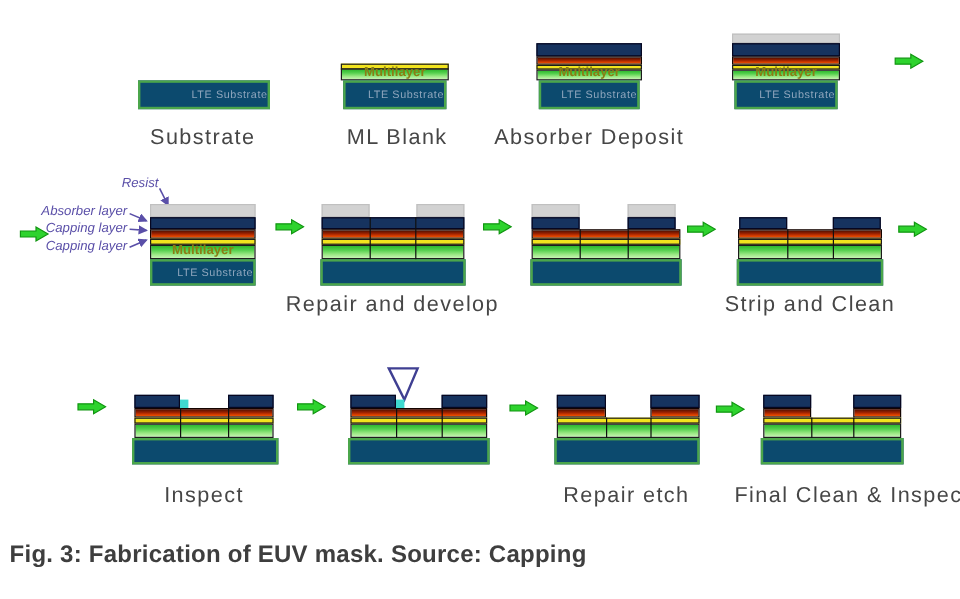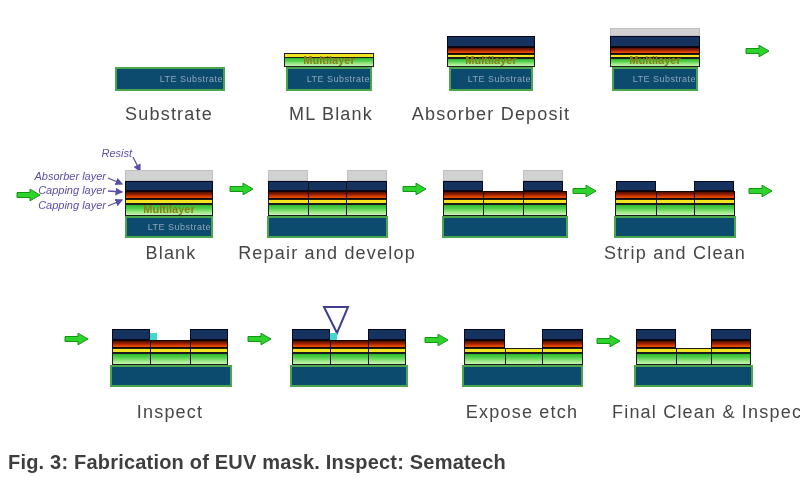--- a/index.html
+++ b/index.html
@@ -90,21 +90,20 @@
   <div class="layer res" style="left:125px;top:170px;width:88px;height:11px;"></div>
   <div class="layer nav" style="left:125px;top:181px;width:88px;height:10px;"></div>
   <div class="layer buf" style="left:125px;top:191px;width:88px;height:8px;"></div>
   <div class="layer cap" style="left:125px;top:199px;width:88px;height:5px;"></div>
   <div class="layer ml" style="left:125px;top:204px;width:88px;height:12px;">
     <span>Multilayer</span>
   </div>
   <div class="layer sub" style="left:125px;top:216px;width:88px;height:22px;">
     <span>LTE Substrate</span>
   </div>
-  <div class="steplabel" style="left:91px;top:243px;width:160px;">Blank</div>
 
   <svg class="abs" style="left:229px;top:182px;" width="25" height="14" viewBox="0 0 25 14">
     <path d="M1 4.5 H14 V1.2 L24 7 L14 12.8 V9.5 H1 Z" fill="#2ed32e" stroke="#119611" stroke-width="1"></path>
   </svg>
 
   <div class="layer res" style="left:268px;top:170px;width:40px;height:11px;"></div>
   <div class="layer res" style="left:347px;top:170px;width:40px;height:11px;"></div>
   <div class="layer nav" style="left:268px;top:181px;width:119px;height:10px;"></div>
   <div class="layer buf" style="left:268px;top:191px;width:119px;height:8px;"></div>
   <div class="layer cap" style="left:268px;top:199px;width:119px;height:5px;"></div>
@@ -185,32 +184,32 @@
 
   <div class="layer nav" style="left:464px;top:329px;width:41px;height:11px;"></div>
   <div class="layer nav" style="left:542px;top:329px;width:41px;height:11px;"></div>
   <div class="layer buf" style="left:464px;top:340px;width:41px;height:8px;"></div>
   <div class="layer buf" style="left:542px;top:340px;width:41px;height:8px;"></div>
   <div class="layer cap" style="left:464px;top:348px;width:119px;height:5px;"></div>
   <div class="layer ml" style="left:464px;top:353px;width:119px;height:12px;"></div>
   <div class="layer sub" style="left:462px;top:365px;width:121px;height:22px;"></div>
   <div class="divider" style="left:505px;top:348px;height:17px;"></div>
   <div class="divider" style="left:542px;top:348px;height:17px;"></div>
-  <div class="steplabel" style="left:442px;top:402px;width:160px;">Expose etch</div>
+  <div class="steplabel" style="left:442px;top:402px;width:160px;">Repair etch</div>
 
   <svg class="abs" style="left:596px;top:334px;" width="25" height="14" viewBox="0 0 25 14">
     <path d="M1 4.5 H14 V1.2 L24 7 L14 12.8 V9.5 H1 Z" fill="#2ed32e" stroke="#119611" stroke-width="1"></path>
   </svg>
 
   <div class="layer nav" style="left:636px;top:329px;width:40px;height:11px;"></div>
   <div class="layer nav" style="left:711px;top:329px;width:40px;height:11px;"></div>
   <div class="layer buf" style="left:636px;top:340px;width:40px;height:8px;"></div>
   <div class="layer buf" style="left:711px;top:340px;width:40px;height:8px;"></div>
   <div class="layer cap" style="left:636px;top:348px;width:115px;height:5px;"></div>
   <div class="layer ml" style="left:636px;top:353px;width:115px;height:12px;"></div>
   <div class="layer sub" style="left:634px;top:365px;width:119px;height:22px;"></div>
   <div class="divider" style="left:676px;top:348px;height:17px;"></div>
   <div class="divider" style="left:711px;top:348px;height:17px;"></div>
   <div class="steplabel" style="left:612px;top:402px;text-align:left;">Final Clean &amp; Inspect</div>
 
-  <div class="caption" style="left:8px;top:451px;">Fig. 3: Fabrication of EUV mask. Inspect: Sematech</div>
+  <div class="caption" style="left:8px;top:451px;">Fig. 3: Fabrication of EUV mask. Source: Capping</div>
 
 </div>
 
 </body></html>

